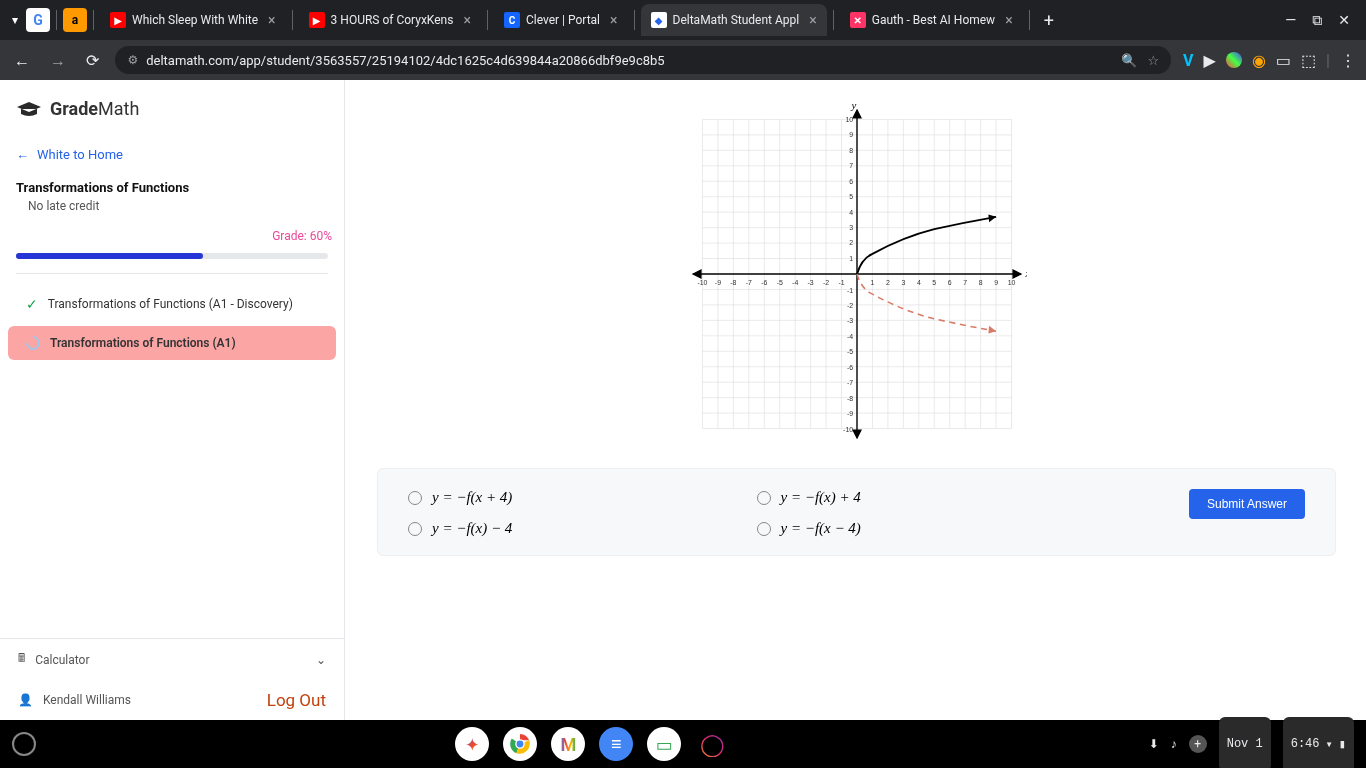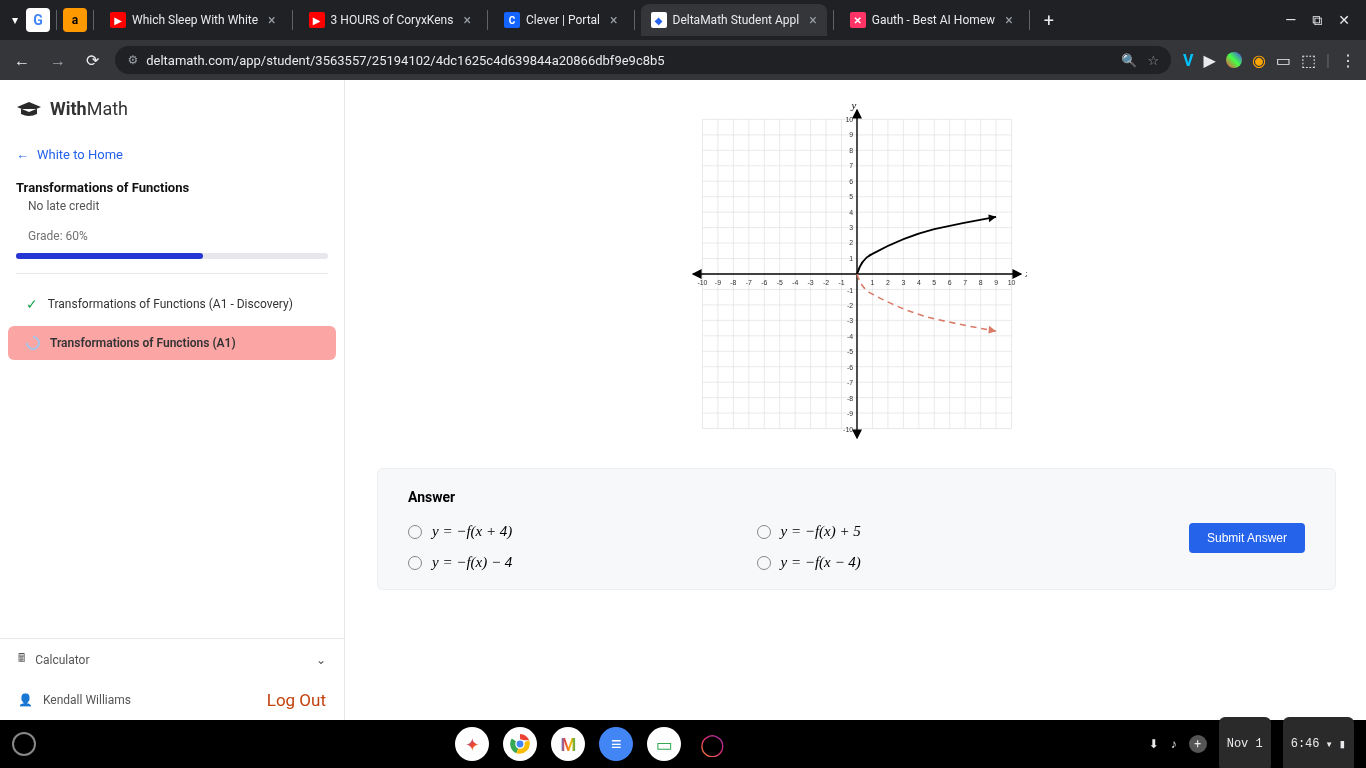--- a/index.html
+++ b/index.html
@@ -71,21 +71,21 @@
   display: flex;
   flex-direction: column;
 }
 .logo-row { display: flex; align-items: center; gap: 8px; padding: 18px 16px 14px; }
 .logo-cap { width: 26px; height: 18px; }
 .logo-text { font-size: 18px; color: #333; }
 .logo-text b { font-weight: 700; }
 .back-link { display: flex; align-items: center; gap: 8px; padding: 14px 16px 18px; color: #2563eb; font-size: 13px; }
 .assignment-title { padding: 0 16px; font-weight: 700; font-size: 13px; color: #111; }
 .no-late { padding: 4px 28px 10px; font-size: 12px; color: #555; }
-.grade-row { padding: 6px 28px 6px; font-size: 12px; color: #737373; }
+.grade-row { padding: 6px 12px 6px; font-size: 12px; color: #ec4899; text-align: right; }
 .progress-bar { margin: 4px 16px 14px; height: 6px; background: #e5e7eb; border-radius: 3px; position: relative; }
 .progress-fill { height: 100%; background: #2536d4; border-radius: 3px; }
 .divider { height: 1px; background: #e5e7eb; margin: 0 16px 10px; }
 .skill-item { display: flex; align-items: center; gap: 10px; padding: 10px 18px; font-size: 12px; color: #333; border-radius: 6px; margin: 2px 8px; }
 .skill-item.active { background: #fca5a5; font-weight: 600; }
 .check { color: #16a34a; font-size: 14px; }
 .circ { width: 14px; height: 14px; border: 2px solid #a3c5e8; border-radius: 50%; border-left-color: transparent; transform: rotate(45deg); }
 .sidebar-bottom { margin-top: auto; border-top: 1px solid #e5e7eb; }
 .calc-row, .user-row { display: flex; align-items: center; gap: 10px; padding: 10px 18px; font-size: 12px; color: #555; }
 .calc-row { justify-content: space-between; }
@@ -195,21 +195,21 @@
     <span style="color:#e8eaed">⋮</span>
   </div>
 </div>
 
 <div class="page">
   <div class="sidebar">
     <div class="logo-row">
       <svg class="logo-cap" viewBox="0 0 26 18">
           <path d="M13 2 L25 7 L13 12 L1 7 Z M5 9 L5 14 Q13 18 21 14 L21 9" fill="#2a2a2a"></path>
         </svg>
-      <span class="logo-text"><b>With</b><span>Math</span></span>
+      <span class="logo-text"><b>Grade</b><span>Math</span></span>
     </div>
     <div class="back-link">
       <span>←</span>
       <span>White to Home</span>
     </div>
     <div class="assignment-title">Transformations of Functions</div>
     <div class="no-late">No late credit</div>
     <div class="grade-row">Grade: 60%</div>
     <div class="progress-bar">
       <div class="progress-fill" style="width:60%"></div>
@@ -349,29 +349,28 @@
               <text x="-0.25" y="9.2">-9</text>
               <text x="-0.25" y="10.2">-10</text>
           </g>
         </g>
         <text x="10.9" y="0.2" font-size="0.7" font-style="italic" font-family="Georgia">x</text>
         <text x="-0.2" y="-10.7" font-size="0.7" font-style="italic" font-family="Georgia" text-anchor="middle">y</text>
       </svg>
     </div>
 
     <div class="answer-box">
-      <div class="answer-title">Answer</div>
       <div class="answer-grid">
         <label class="opt">
           <span class="radio"></span>
           <span>y = −f(x + 4)</span>
         </label>
         <label class="opt">
           <span class="radio"></span>
-          <span>y = −f(x) + 5</span>
+          <span>y = −f(x) + 4</span>
         </label>
         <button class="submit-btn">Submit Answer</button>
         <label class="opt">
           <span class="radio"></span>
           <span>y = −f(x) − 4</span>
         </label>
         <label class="opt">
           <span class="radio"></span>
           <span>y = −f(x − 4)</span>
         </label>

